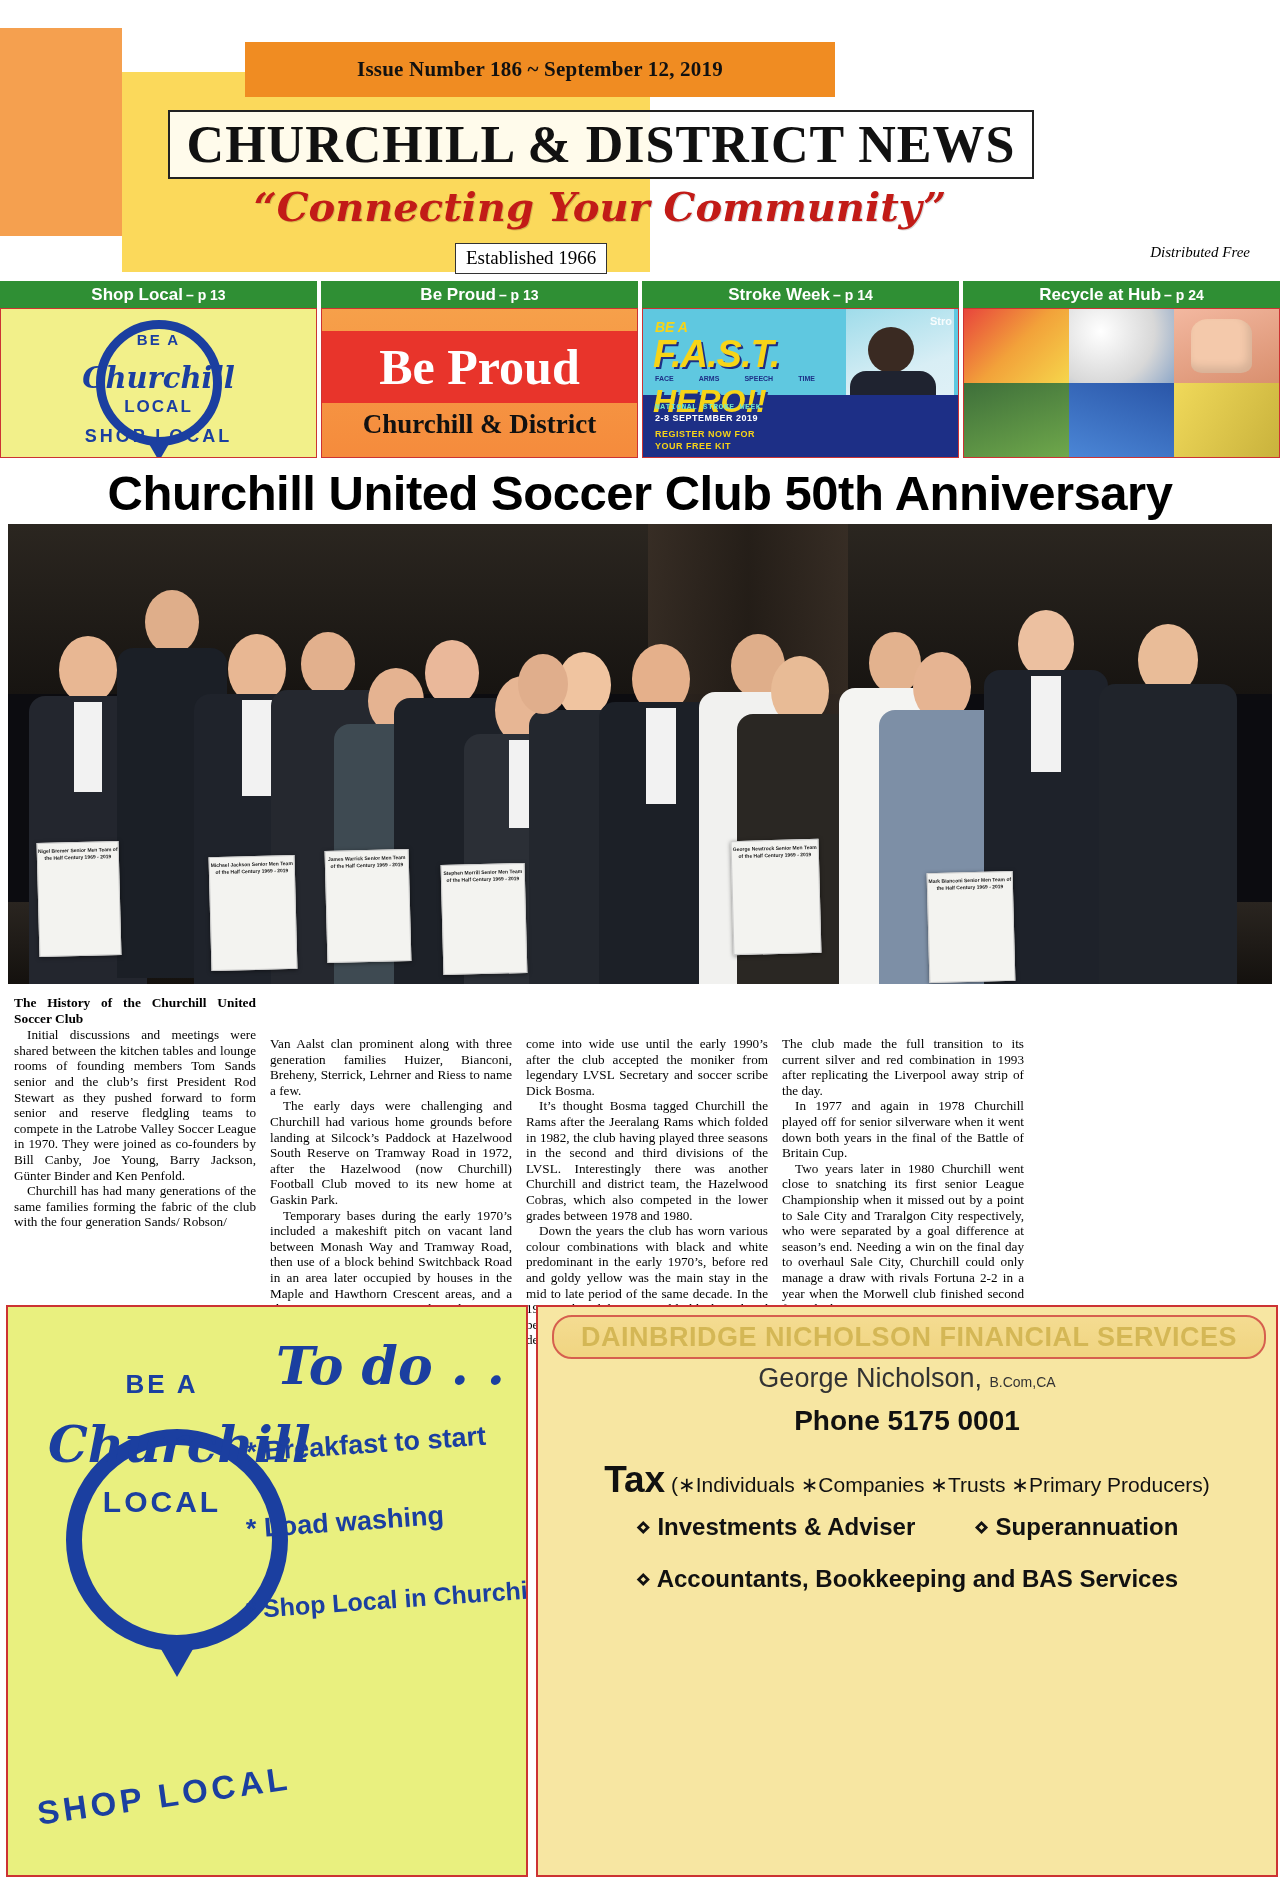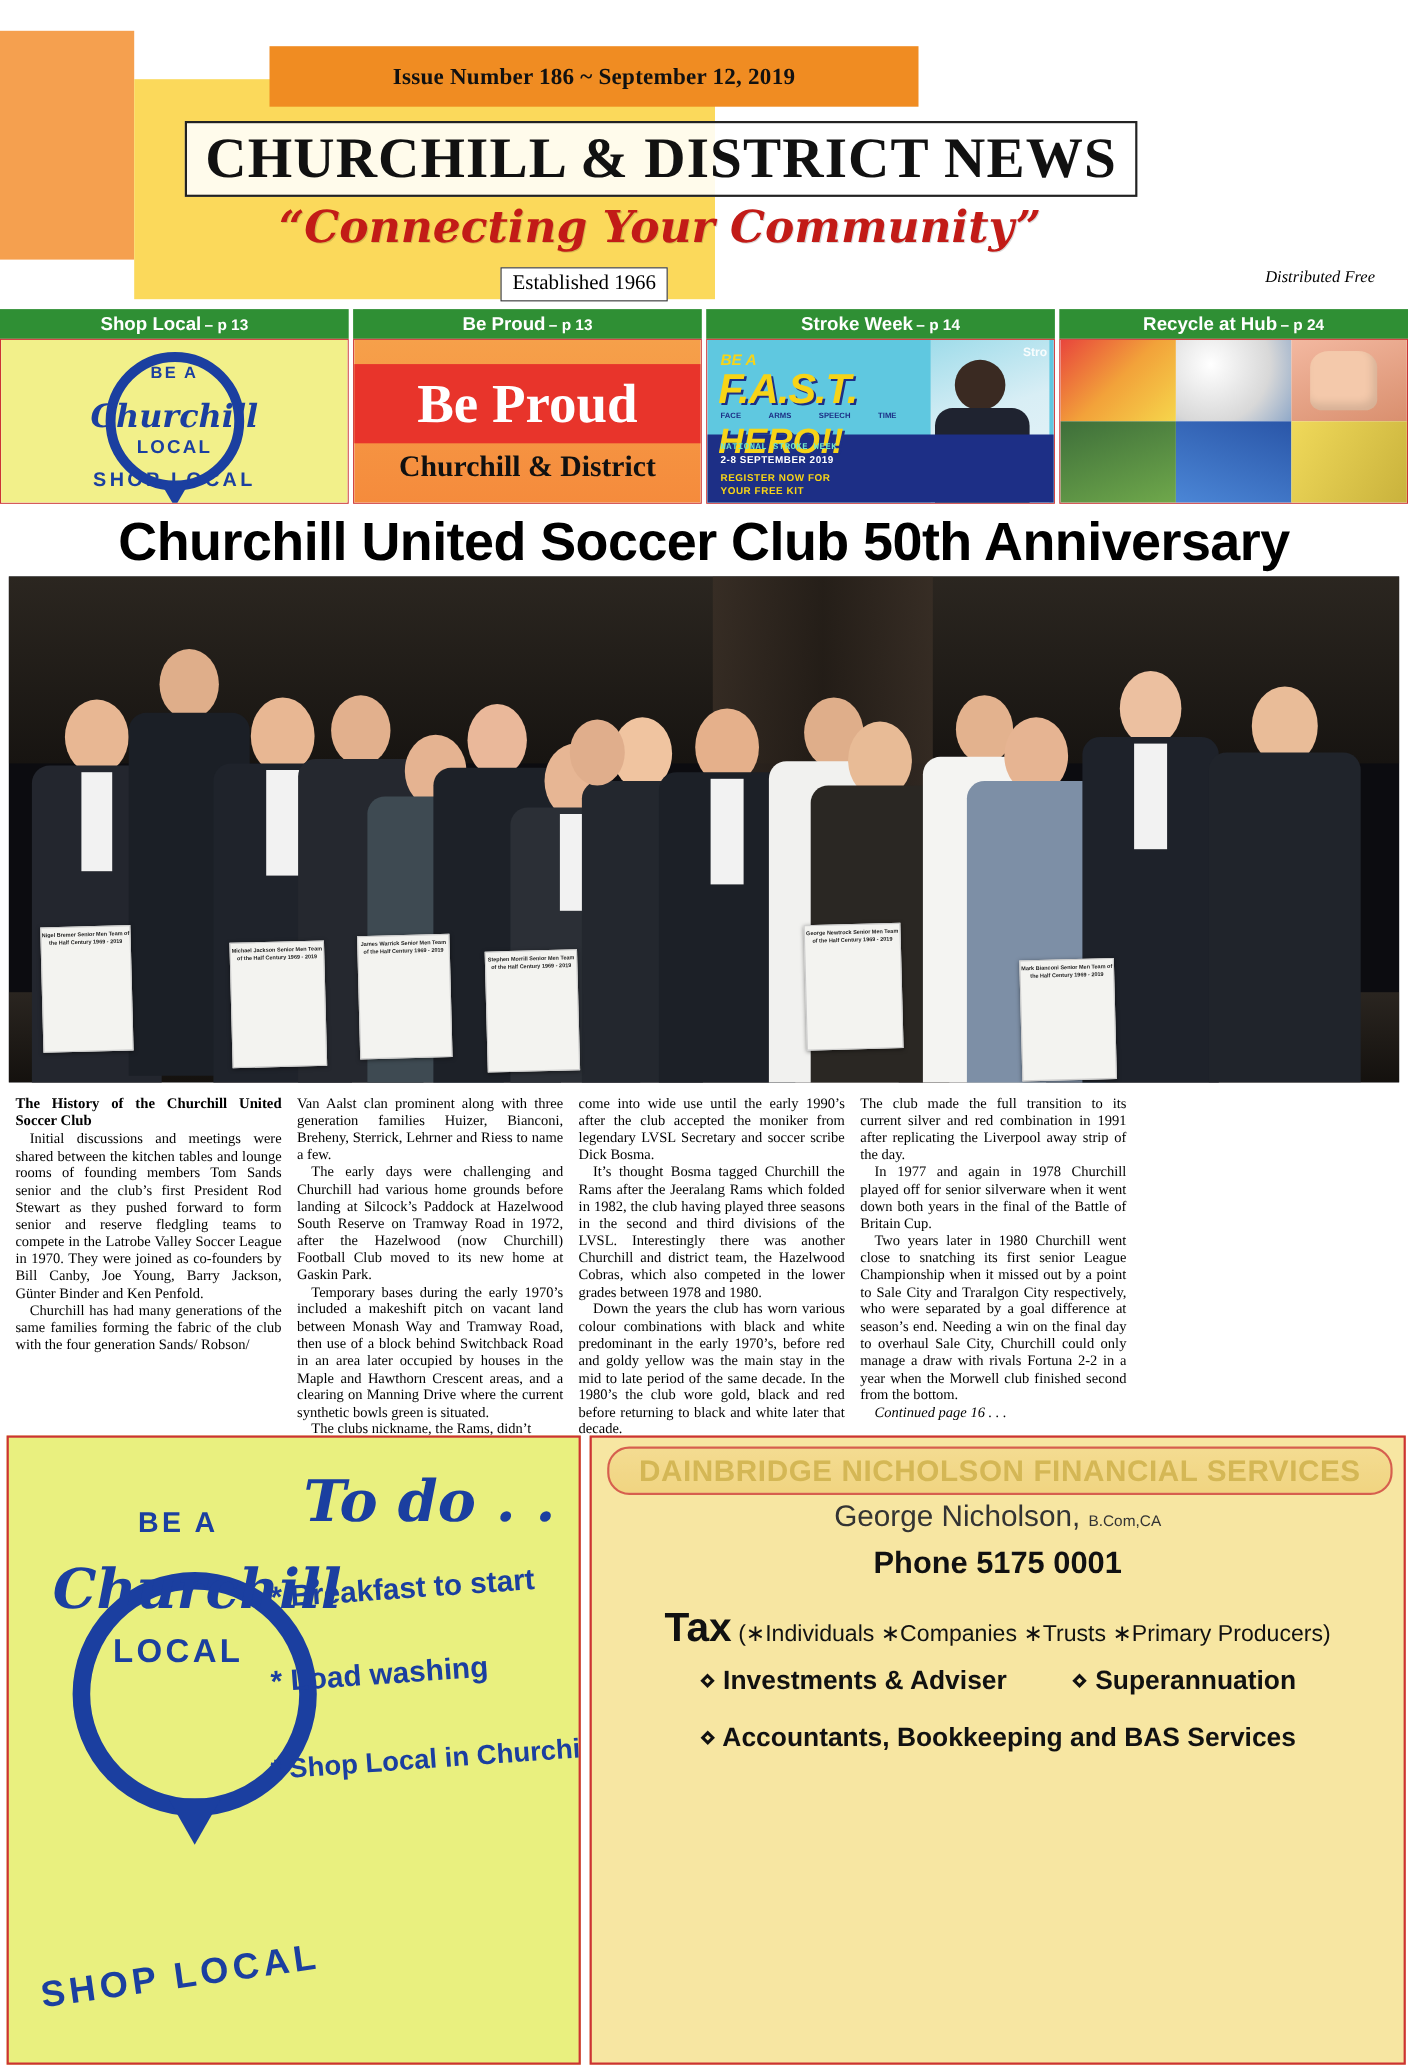--- a/index.html
+++ b/index.html
@@ -126,21 +126,21 @@
         box-shadow:0 1px 4px rgba(0,0,0,.5);}
   .cert b{display:block;font-family:"Liberation Sans",sans-serif;font-size:5px;
         text-align:center;margin-top:4px;color:#222;line-height:1.45;}
 
   
   .article{position:absolute;left:14px;top:995px;width:1252px;height:300px;
            display:flex;gap:14px;}
   .col{width:242px;font-size:13.2px;line-height:15.6px;text-align:justify;
        hyphens:auto;color:#000;}
   .col p{margin:0;text-indent:13px;}
-  .col p.noind{text-indent:0;}
+  .col p.noind{text-indent:0;margin-top:41px;}
   .col h3{margin:0 0 1px;font-size:13.4px;text-align:justify;font-weight:bold;}
   .contd{font-style:italic;margin-top:2px;text-indent:13px;}
 
   
   .ad-left{position:absolute;left:6px;top:1305px;width:518px;height:568px;
            background:#e9f07f;border:2px solid #c33;overflow:hidden;}
   .al-ring{position:absolute;left:58px;top:122px;width:190px;height:190px;
            border:16px solid #1b3fa0;border-radius:50%;}
   .al-ring:after{content:"";position:absolute;left:50%;top:100%;transform:translateX(-50%);
            width:0;height:0;border-left:24px solid transparent;border-right:24px solid transparent;
@@ -402,21 +402,21 @@
     <p>The early days were challenging and Churchill had various home grounds before landing at Silcock’s Paddock at Hazelwood South Reserve on Tramway Road in 1972, after the Hazelwood (now Churchill) Football Club moved to its new home at Gaskin Park.</p>
     <p>Temporary bases during the early 1970’s included a makeshift pitch on vacant land between Monash Way and Tramway Road, then use of a block behind Switchback Road in an area later occupied by houses in the Maple and Hawthorn Crescent areas, and a clearing on Manning Drive where the current synthetic bowls green is situated.</p>
     <p>The clubs nickname, the Rams, didn’t</p>
   </div>
   <div class="col">
     <p class="noind">come into wide use until the early 1990’s after the club accepted the moniker from legendary LVSL Secretary and soccer scribe Dick Bosma.</p>
     <p>It’s thought Bosma tagged Churchill the Rams after the Jeeralang Rams which folded in 1982, the club having played three seasons in the second and third divisions of the LVSL. Interestingly there was another Churchill and district team, the Hazelwood Cobras, which also competed in the lower grades between 1978 and 1980.</p>
     <p>Down the years the club has worn various colour combinations with black and white predominant in the early 1970’s, before red and goldy yellow was the main stay in the mid to late period of the same decade.  In the 1980’s the club wore gold, black and red before returning to black and white later that decade.</p>
   </div>
   <div class="col">
-    <p class="noind">The club made the full transition to its current silver and red combination in 1991 after replicating the Liverpool away strip of the day.</p>
+    <p class="noind">The club made the full transition to its current silver and red combination in 1993 after replicating the Liverpool away strip of the day.</p>
     <p>In 1977 and again in 1978 Churchill played off for senior silverware when it went down both years in the final of the Battle of Britain Cup.</p>
     <p>Two years later in 1980 Churchill went close to snatching its first senior League Championship when it missed out by a point to Sale City and Traralgon City respectively, who were separated by a goal difference at season’s end. Needing a win on the final day to overhaul Sale City, Churchill could only manage a draw with rivals Fortuna 2-2 in a year when the Morwell club finished second from the bottom.</p>
     <p class="contd">Continued page 16 . . .</p>
   </div>
 </div>
 
 <div class="ad-left">
   <div class="al-ring"></div>
   <div class="al-t1">BE A</div>
   <div class="al-t2">Churchill</div>

